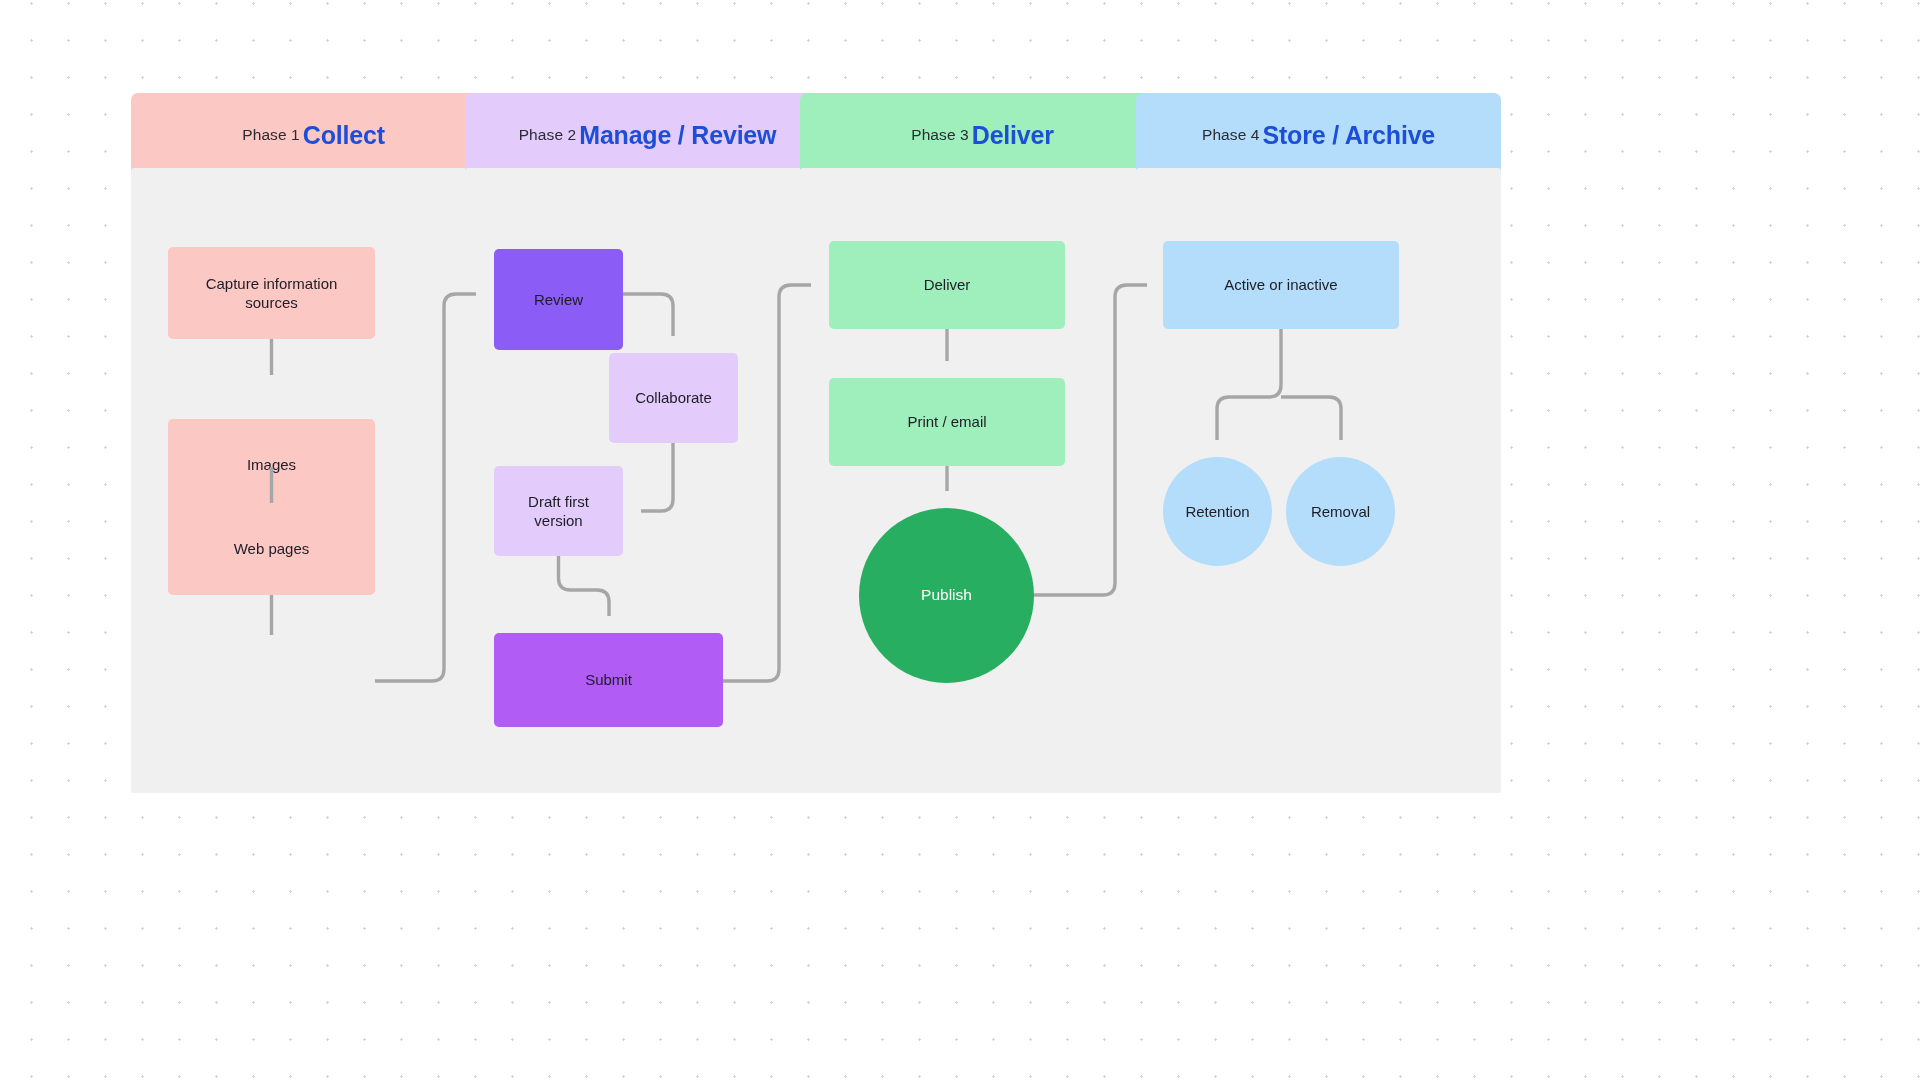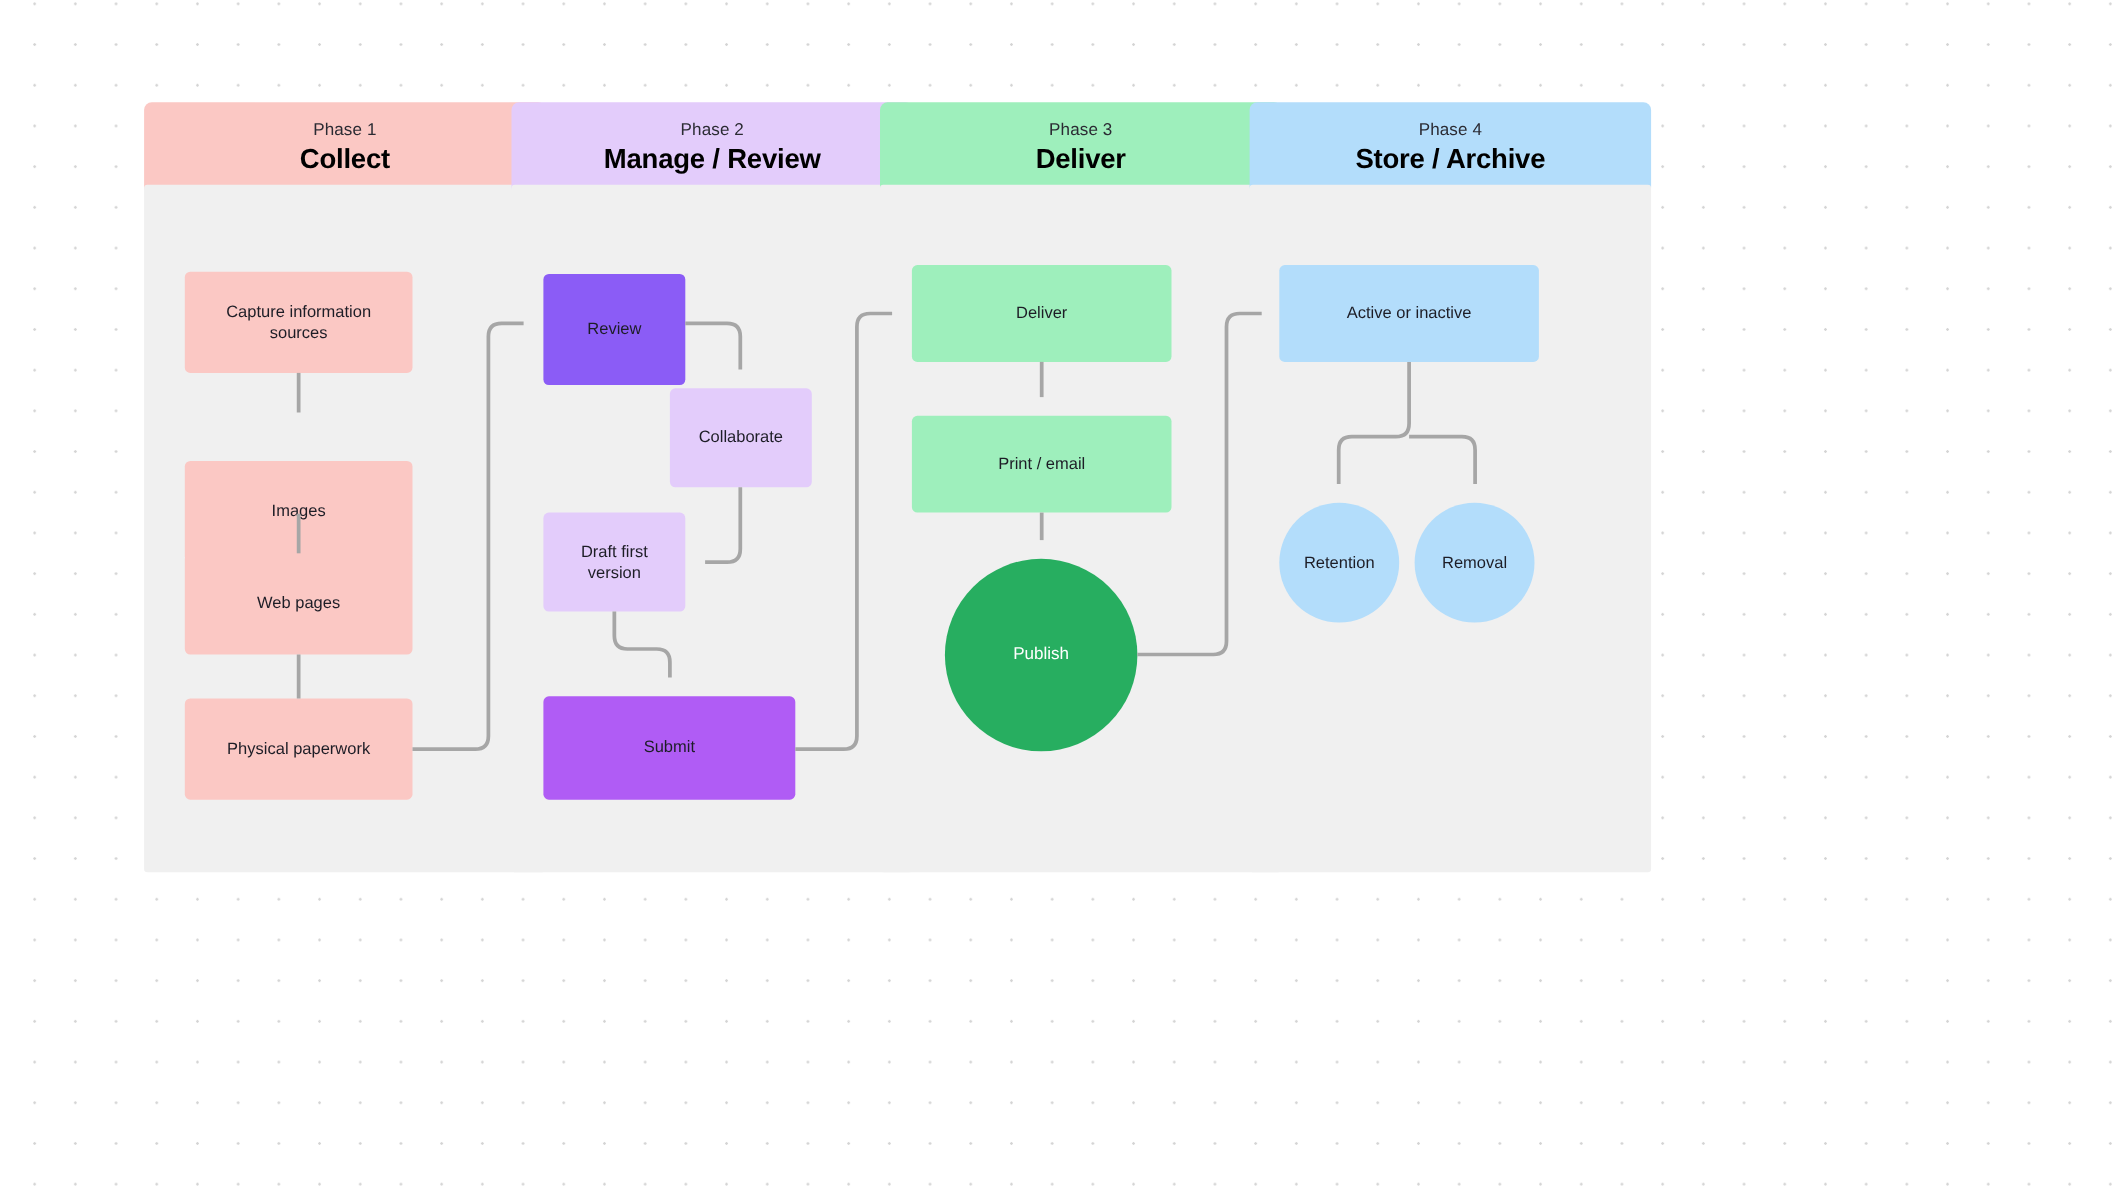--- a/index.html
+++ b/index.html
@@ -27,35 +27,35 @@
     position: absolute;
     width: 365px;
   }
   .phase-header {
     position: absolute;
     left: 0;
     width: 365px;
     height: 84px;
     border-radius: 7px;
     display: flex;
-    flex-direction: column;
+    flex-direction: row;
     align-items: center;
     justify-content: center;
     gap: 3px;
   }
   .phase-eyebrow {
     font-size: 15.5px;
     color: #2b2b33;
     font-weight: 400;
     letter-spacing: 0.1px;
   }
   .phase-title {
     font-size: 25px;
     font-weight: 700;
-    color: #000000;
+    color: #1d4ed8;
     letter-spacing: -0.2px;
   }
   .phase-body {
     position: absolute;
     left: 0;
     width: 365px;
     background: #f0f0f0;
     border-radius: 3px;
   }
   .node {
@@ -100,23 +100,20 @@
 
   <div class="node" style="left:168px; top:247px; width:207px; height:92px; background:#fbc8c4;">
     <span>Capture information sources</span>
   </div>
   <div class="node" style="left:168px; top:375px; width:207px; height:92px; background:#fbc8c4;margin-top:44px;">
     <span>Images</span>
   </div>
   <div class="node" style="left:168px; top:503px; width:207px; height:92px; background:#fbc8c4;">
     <span>Web pages</span>
   </div>
-  <div class="node" style="left:168px; top:635px; width:207px; height:92px; background:#fbc8c4;">
-    <span>Physical paperwork</span>
-  </div>
 
   <div class="phase">
     <div class="phase-header" style="left:465px; top:93px; background:#e3ccfb;">
       <span class="phase-eyebrow">Phase 2</span>
       <span class="phase-title">Manage / Review</span>
     </div>
     <div class="phase-body" style="left:465px; top:168px; height:625px;"></div>
   </div>
 
   <div class="node" style="left:494px; top:249px; width:129px; height:101px; background:#8b5cf6;">

